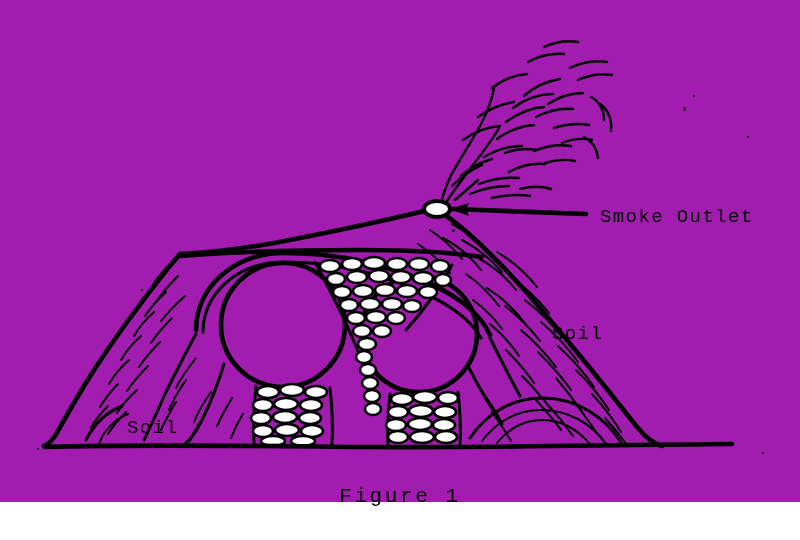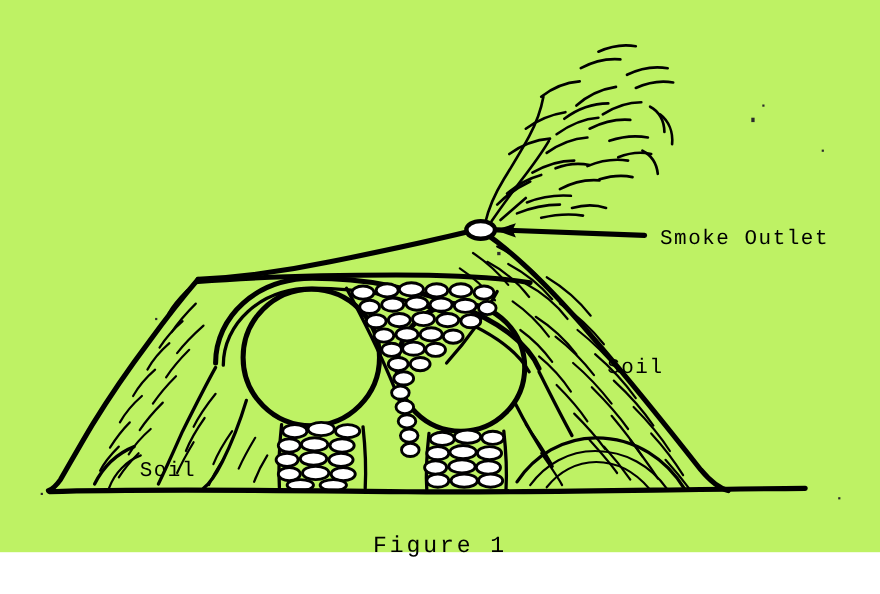--- a/index.html
+++ b/index.html
@@ -12,21 +12,21 @@
     width: 800px;
     height: 540px;
     overflow: hidden;
     font-family: "Liberation Mono", "DejaVu Sans Mono", monospace;
     color: #000000;
   }
   #figure-root {
     position: relative;
     width: 800px;
     height: 502px;
-    background: #bef264;
+    background: #a21caf;
   }
   #figure-svg {
     position: absolute;
     top: 0;
     left: 0;
     width: 800px;
     height: 540px;
     display: block;
   }
   .ink {

